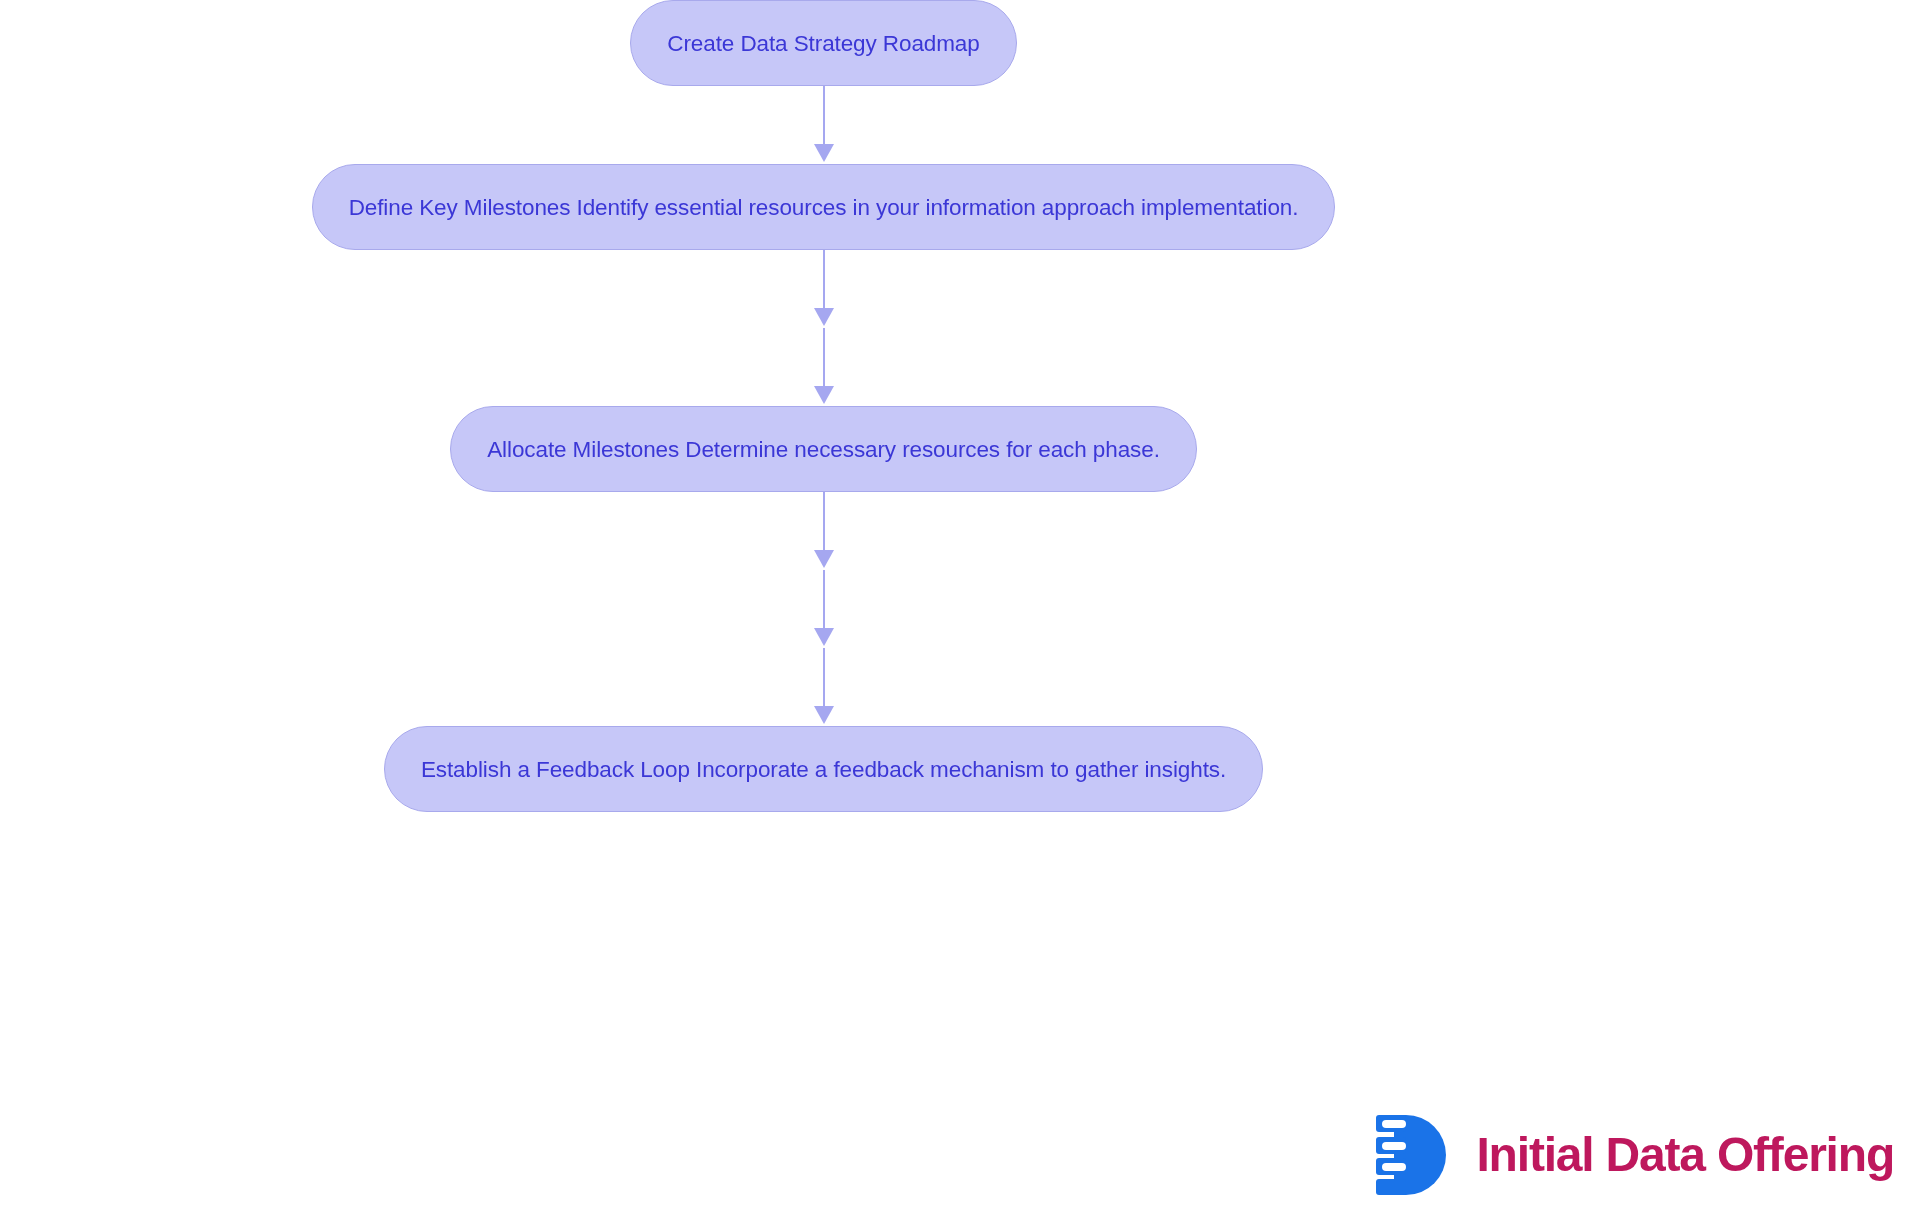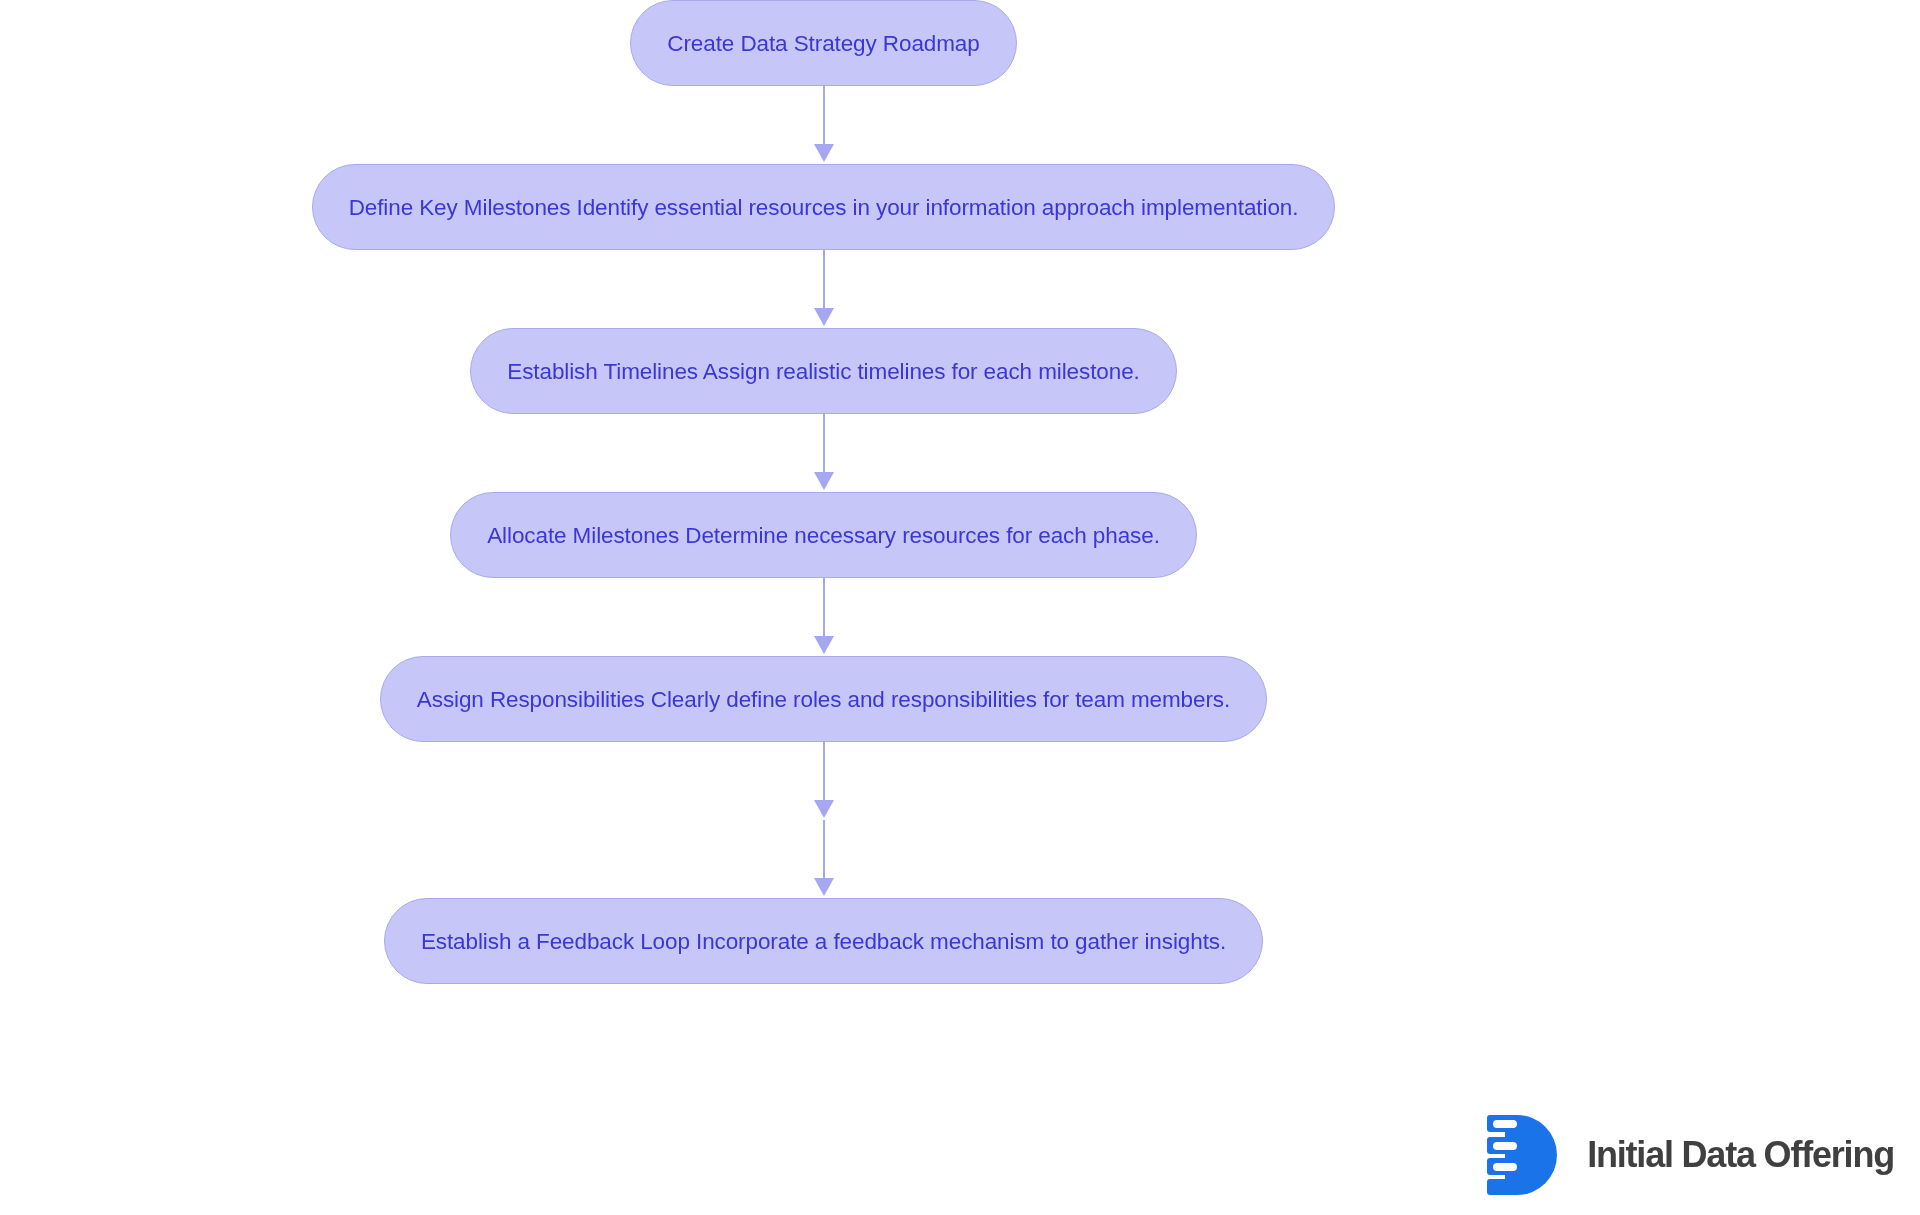--- a/index.html
+++ b/index.html
@@ -97,23 +97,23 @@
     display: flex;
     align-items: center;
     gap: 22px;
   }
   .logo-mark {
     width: 78px;
     height: 84px;
     flex: 0 0 auto;
   }
   .logo-text {
-    font-size: 36px;
+    font-size: 48px;
     font-weight: bold;
-    color: #404040;
+    color: #be185d;
     letter-spacing: -1.2px;
     line-height: 1;
     white-space: nowrap;
   }
 </style>
 </head>
 <body>
 
 <div id="flowchart">
   <div class="flow-col">
@@ -130,41 +130,35 @@
 
       <div class="node">
         <span>Define Key Milestones Identify essential resources in your information approach implementation.</span>
       </div>
 
       <div class="connector">
         <div class="line"></div>
         <div class="head"></div>
       </div>
 
-      <div class="node">
-        <span>Establish Timelines Assign realistic timelines for each milestone.</span>
-      </div>
 
       <div class="connector">
         <div class="line"></div>
         <div class="head"></div>
       </div>
 
       <div class="node">
         <span>Allocate Milestones Determine necessary resources for each phase.</span>
       </div>
 
       <div class="connector">
         <div class="line"></div>
         <div class="head"></div>
       </div>
 
-      <div class="node">
-        <span>Assign Responsibilities Clearly define roles and responsibilities for team members.</span>
-      </div>
 
       <div class="connector">
         <div class="line"></div>
         <div class="head"></div>
       </div>
 
 
       <div class="connector">
         <div class="line"></div>
         <div class="head"></div>

